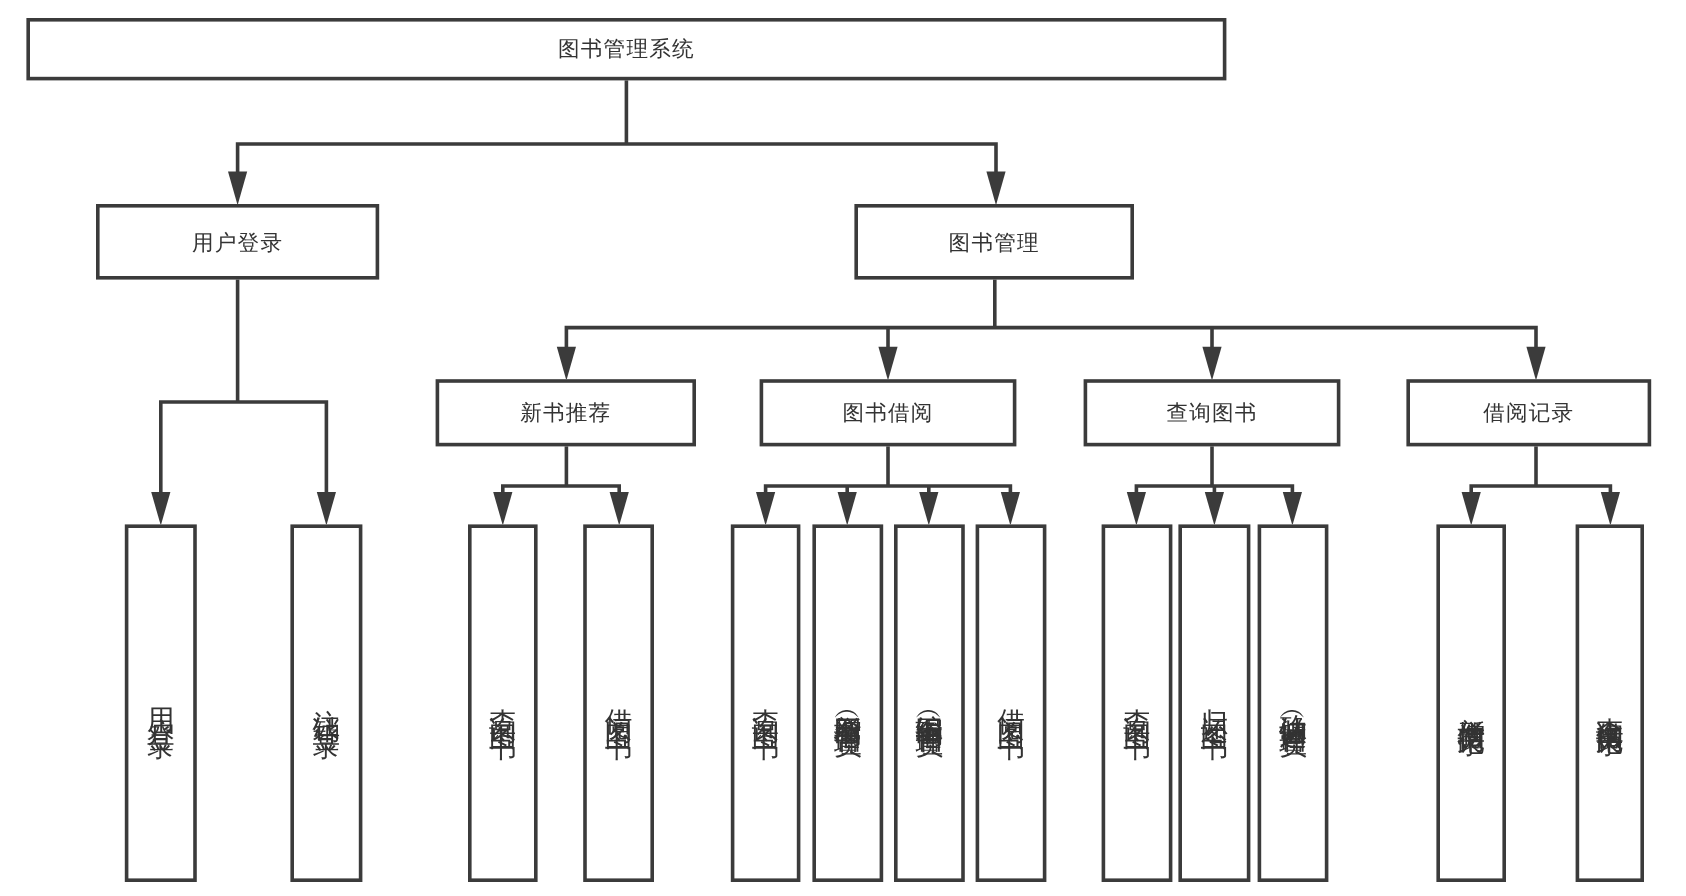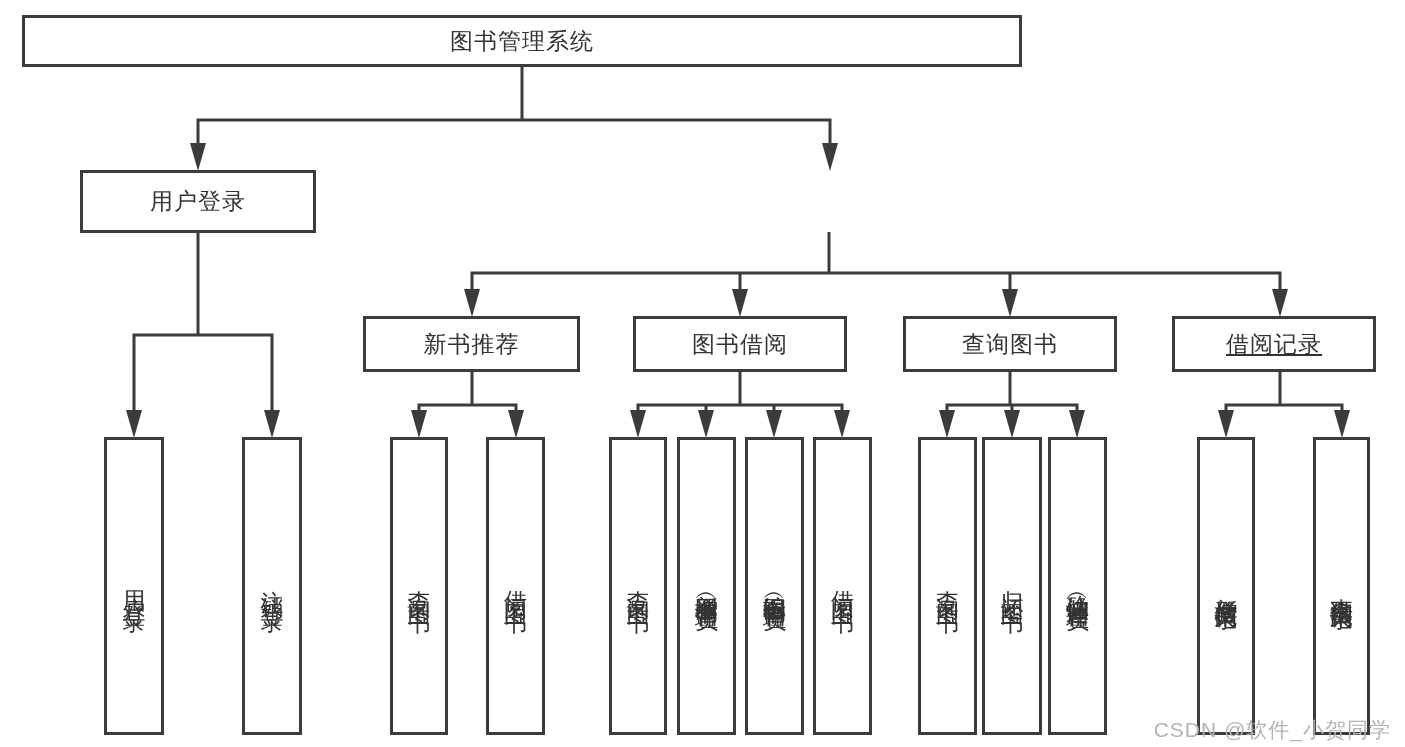--- a/index.html
+++ b/index.html
@@ -35,21 +35,21 @@
     box-sizing: border-box;
     border: 3px solid #3b3b3b;
     background: #ffffff;
     display: flex;
     align-items: center;
     justify-content: center;
     color: #333333;
     z-index: 2;
   }
   .box .h-label {
-    font-size: 23px;
+    font-size: 18px;
     letter-spacing: 1px;
     white-space: nowrap;
   }
   .box .v-label {
     writing-mode: vertical-rl;
     text-orientation: mixed;
     font-size: 23px;
     letter-spacing: 7px;
     line-height: 1;
   }
@@ -127,31 +127,34 @@
     </g>
   </svg>
 
   <div class="box" style="left:22px; top:15px; width:1000px; height:52px;">
     <span class="h-label">图书管理系统</span>
   </div>
 
   <div class="box" style="left:80px; top:170px; width:236px; height:63px;">
     <span class="h-label">用户登录</span>
   </div>
+  <div class="box" style="left:712px; top:170px; width:233px; height:63px;">
+    <span class="h-label">图书管理</span>
+  </div>
 
   <div class="box" style="left:633px; top:316px; width:214px; height:56px;">
     <span class="h-label">图书借阅</span>
   </div>
   <div class="box" style="left:363px; top:316px; width:217px; height:56px;">
     <span class="h-label">新书推荐</span>
   </div>
   <div class="box" style="left:903px; top:316px; width:214px; height:56px;">
     <span class="h-label">查询图书</span>
   </div>
-  <div class="box" style="left:1172px; top:316px; width:204px; height:56px;text-decoration:underline;">
+  <div class="box" style="left:1172px; top:316px; width:204px; height:56px;">
     <span class="h-label">借阅记录</span>
   </div>
 
   <div class="box" style="left:104px; top:437px; width:60px; height:298px;">
     <span class="v-label">用户登录</span>
   </div>
   <div class="box" style="left:242px; top:437px; width:60px; height:298px;">
     <span class="v-label">注销登录</span>
   </div>
 
@@ -185,15 +188,14 @@
     <span class="v-label long">确认归还（管理员）</span>
   </div>
 
   <div class="box" style="left:1197px; top:437px; width:58px; height:298px;">
     <span class="v-label long">新增借阅记录</span>
   </div>
   <div class="box" style="left:1313px; top:437px; width:57px; height:298px;">
     <span class="v-label long">查询借阅记录</span>
   </div>
 
-  <div class="watermark">CSDN @软件_小贺同学</div>
 
 </div>
 
 </body></html>

